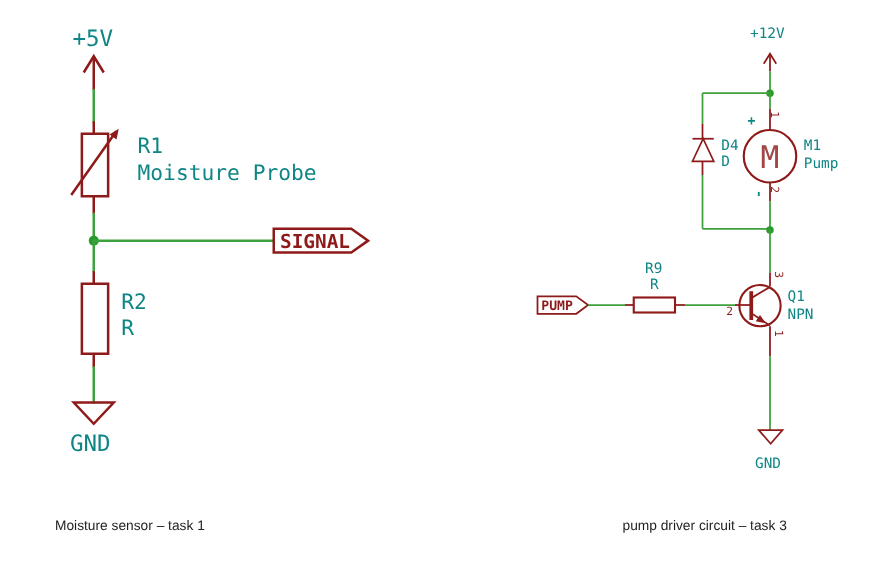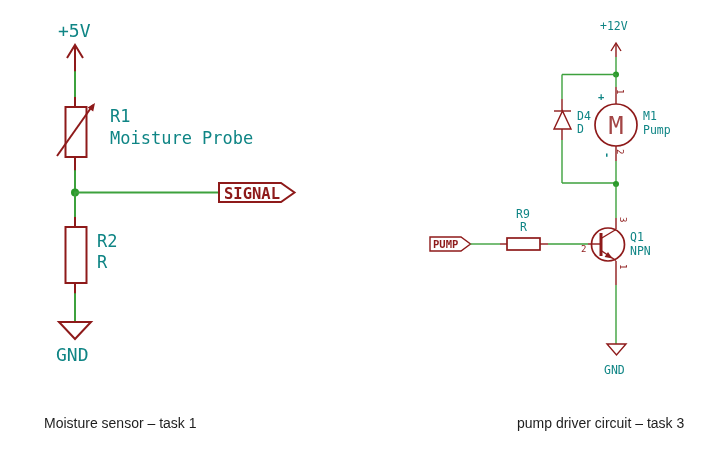--- a/index.html
+++ b/index.html
@@ -19,22 +19,22 @@
   .sym-fill{fill:var(--symbol-red);stroke:none;}
   .junction{fill:var(--junction-green);stroke:none;}
   text{font-family:"DejaVu Sans Mono",monospace;}
   .field{fill:var(--field-teal);}
   .t18{font-size:18px;} .t17{font-size:17px;} .t16{font-size:15.5px;font-weight:bold;}
   .t11{font-size:11.5px;} .t10{font-size:10.5px;font-weight:bold;}
   .glabel{fill:var(--symbol-red);}
   .pinnum{fill:var(--symbol-red);font-size:9px;}
   .motor-m{fill:var(--symbol-light);font-size:25px;text-anchor:middle;}
   .caption{position:absolute;top:415px;font-family:"Liberation Sans",sans-serif;
-           font-size:14px;color:var(--caption-black);white-space:nowrap;}
-  #cap-left{left:44px;} #cap-right{left:517px;}
+           font-size:11px;color:var(--caption-black);white-space:nowrap;}
+  #cap-left{left:44px;} #cap-right{left:498px;}
 </style>
 </head>
 <body>
 
 <div id="stage">
   <svg width="701" height="454" viewBox="0 0 701 454">
 
     <g>
 
       <text x="58" y="37" class="field t18">+5V</text>

